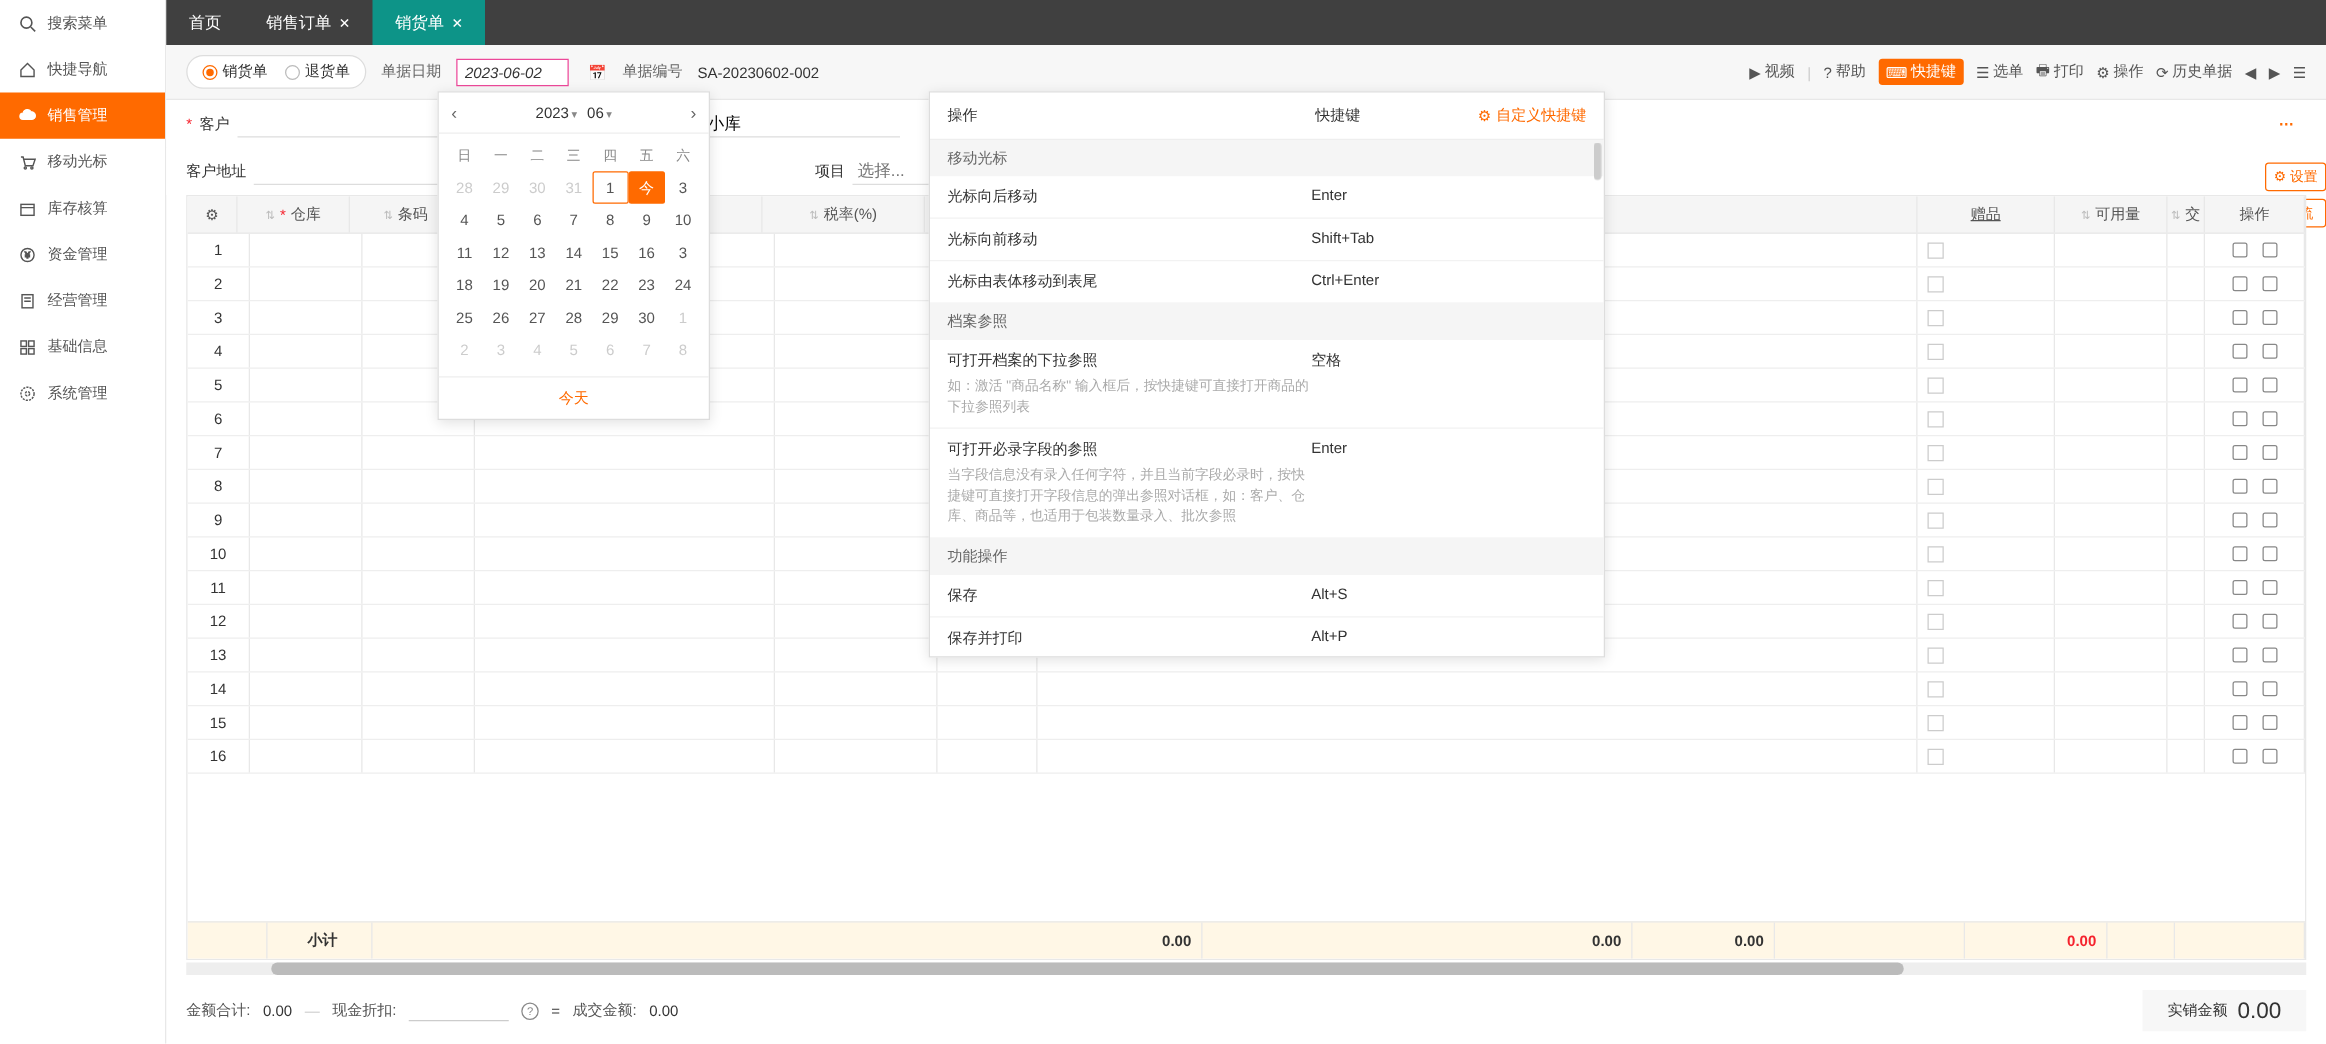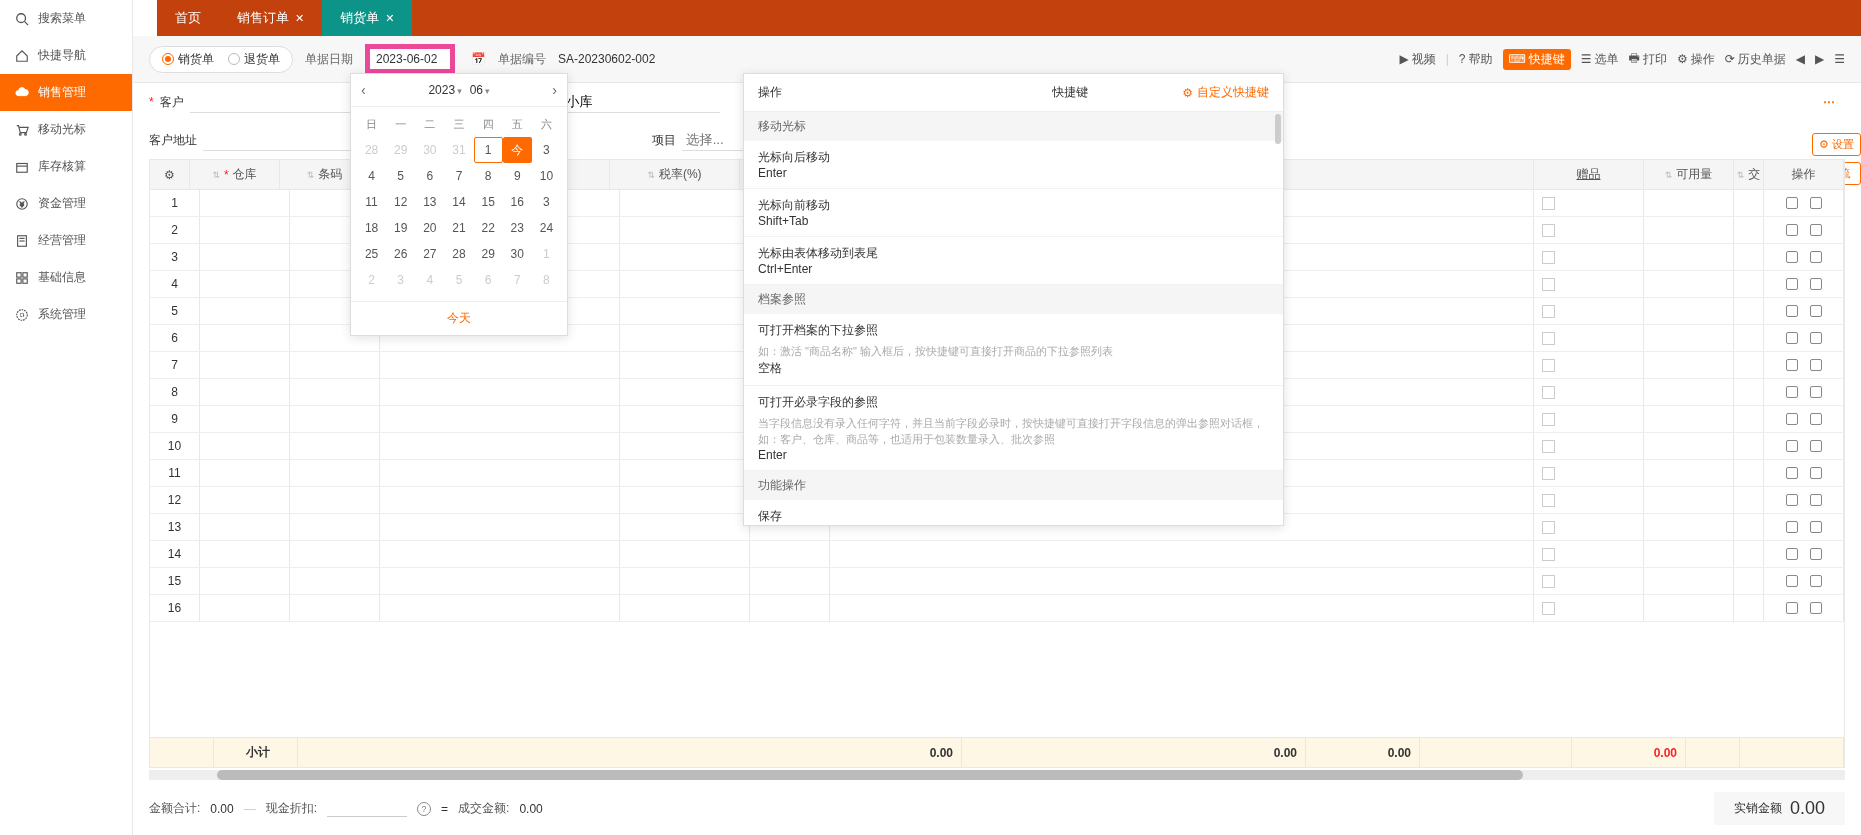--- a/index.html
+++ b/index.html
@@ -10,34 +10,34 @@
 .sidebar { width: 133px; background: #fff; border-right: 1px solid #e8e8e8; flex-shrink: 0; }
 .sidebar-item { display: flex; align-items: center; padding: 10px 14px; cursor: pointer; color: #555; }
 .sidebar-item.active { background: #ff6a00; color: #fff; }
 .sidebar-item .icon { width: 16px; height: 16px; margin-right: 8px; display: inline-flex; align-items: center; justify-content: center; }
 .sidebar-item.active .icon svg { stroke: #fff; fill: #fff; }
 
 
 .main { flex: 1; display: flex; flex-direction: column; min-width: 0; }
 
 
-.tabs { background: #c2410c; display: flex; height: 36px; margin-left: 24px; }
+.tabs { background: #404040; display: flex; height: 36px; }
 .tab { padding: 0 18px; display: flex; align-items: center; color: #fff; cursor: pointer; font-size: 13px; position: relative; }
 .tab.active { background: #0d9488; }
 .tab .close { margin-left: 6px; font-size: 11px; }
 
 
 .filter-bar { background: #f7f7f7; border-bottom: 1px solid #e8e8e8; padding: 8px 16px; display: flex; align-items: center; gap: 12px; flex-wrap: wrap; }
 .radio-group { display: flex; align-items: center; border: 1px solid #ddd; border-radius: 14px; background: #fff; padding: 4px 12px; gap: 14px; }
 .radio-item { display: flex; align-items: center; gap: 4px; cursor: pointer; }
 .radio-dot { width: 12px; height: 12px; border: 1px solid #bbb; border-radius: 50%; display: inline-block; position: relative; }
 .radio-item.checked .radio-dot { border-color: #ff6a00; }
 .radio-item.checked .radio-dot::after { content: ''; position: absolute; left: 2px; top: 2px; width: 6px; height: 6px; border-radius: 50%; background: #ff6a00; }
 .filter-label { color: #666; }
-.filter-input { border: 5px solid #ec4899; padding: 3px 6px; background: #fff; min-width: 90px; }
+.filter-input { border: 1px solid #ec4899; padding: 3px 6px; background: #fff; min-width: 90px; font-style: italic; }
 .cal-ic { color: #ff6a00; margin-left: 4px; }
 
 
 .toolbar-right { margin-left: auto; display: flex; align-items: center; gap: 10px; }
 .tool-item { display: flex; align-items: center; gap: 3px; color: #555; cursor: pointer; }
 .tool-item.hotkey { background: #ff6a00; color: #fff; padding: 2px 6px; border-radius: 3px; }
 
 
 .form-row { background: #fff; padding: 8px 16px; display: flex; align-items: center; gap: 24px; position: relative; }
 .form-field { display: flex; align-items: center; gap: 6px; }
@@ -107,21 +107,21 @@
 .cal-foot { text-align: center; padding: 8px 0; border-top: 1px solid #eee; color: #ff6a00; cursor: pointer; }
 
 
 .shortcut { position: absolute; left: 743px; top: 73px; width: 541px; background: #fff; border: 1px solid #ddd; box-shadow: 0 2px 10px rgba(0,0,0,.12); z-index: 100; display: flex; flex-direction: column; max-height: 453px; }
 .sc-head { display: flex; padding: 10px 14px; border-bottom: 1px solid #eee; }
 .sc-head .t1 { flex: 1; }
 .sc-head .t2 { width: 130px; }
 .sc-head .custom { color: #ff6a00; cursor: pointer; display: flex; align-items: center; gap: 4px; }
 .sc-body { overflow-y: auto; }
 .sc-section { background: #f5f5f5; padding: 6px 14px; color: #666; }
-.sc-row { display: flex; padding: 8px 14px; border-bottom: 1px solid #f2f2f2; flex-direction: column; }
+.sc-row { display: flex; padding: 8px 14px; border-bottom: 1px solid #f2f2f2; }
 .sc-row .op { flex: 1; }
 .sc-row .key { width: 220px; }
 .sc-row .desc { color: #aaa; font-size: 11px; margin-top: 4px; line-height: 1.5; }
 .sc-scroll { position: absolute; right: 2px; top: 40px; bottom: 2px; width: 6px; }
 .sc-scroll-thumb { position: absolute; top: 0; width: 100%; height: 30px; background: #ccc; border-radius: 3px; }
 
 svg { width: 14px; height: 14px; }
 </style>
 </head>
 <body>

